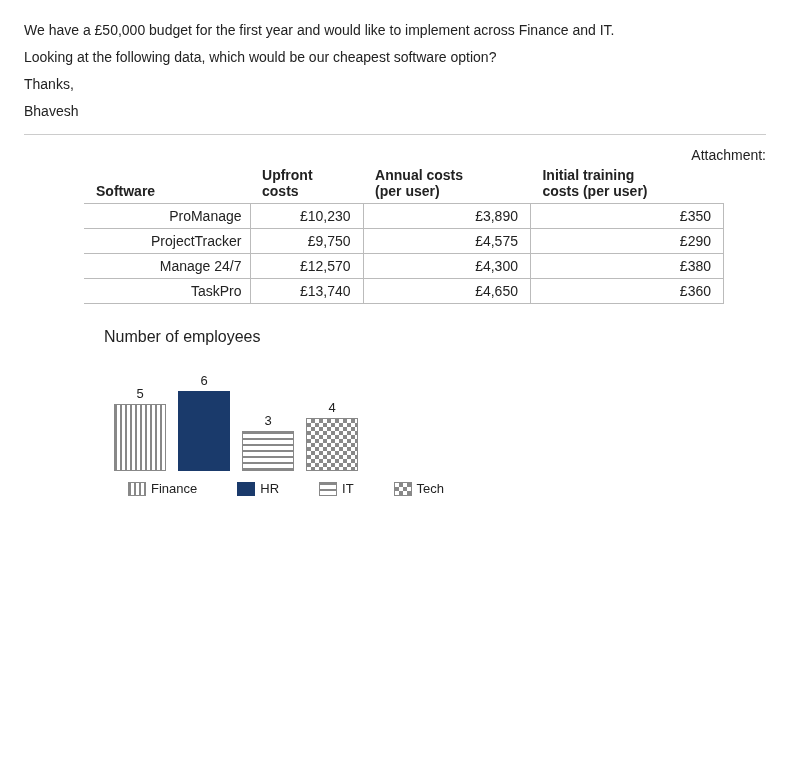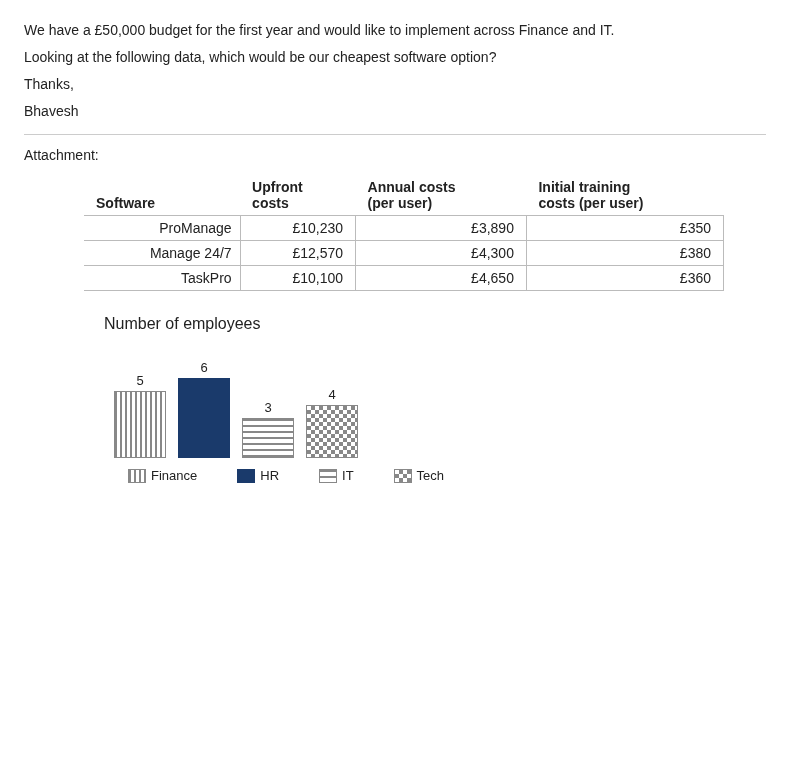--- a/index.html
+++ b/index.html
@@ -17,21 +17,21 @@
       line-height: 1.5;
       margin-bottom: 6px;
     }
     .divider {
       border: none;
       border-top: 1px solid #ccc;
       margin: 12px 0;
     }
     .attachment-label {
       font-size: 14px;
-      margin-bottom: 12px;
+      text-align: right;
     }
     
     .data-table {
       border-collapse: collapse;
       width: 640px;
       margin-left: 60px;
       margin-bottom: 24px;
     }
     .data-table th {
       font-weight: bold;
@@ -197,28 +197,34 @@
     </tr>
   </thead>
   <tbody>
     <tr>
       <td class="col-software">ProManage</td>
       <td>£10,230</td>
       <td>£3,890</td>
       <td>£350</td>
     </tr>
     <tr>
+      <td class="col-software">ProjectTracker</td>
+      <td>£9,750</td>
+      <td>£4,575</td>
+      <td>£290</td>
+    </tr>
+    <tr>
       <td class="col-software">Manage 24/7</td>
       <td>£12,570</td>
       <td>£4,300</td>
       <td>£380</td>
     </tr>
     <tr>
       <td class="col-software">TaskPro</td>
-      <td>£10,100</td>
+      <td>£13,740</td>
       <td>£4,650</td>
       <td>£360</td>
     </tr>
   </tbody>
 </table>
 
 <div class="chart-section">
   <div class="chart-title">Number of employees</div>
 
   <div class="bar-chart">

